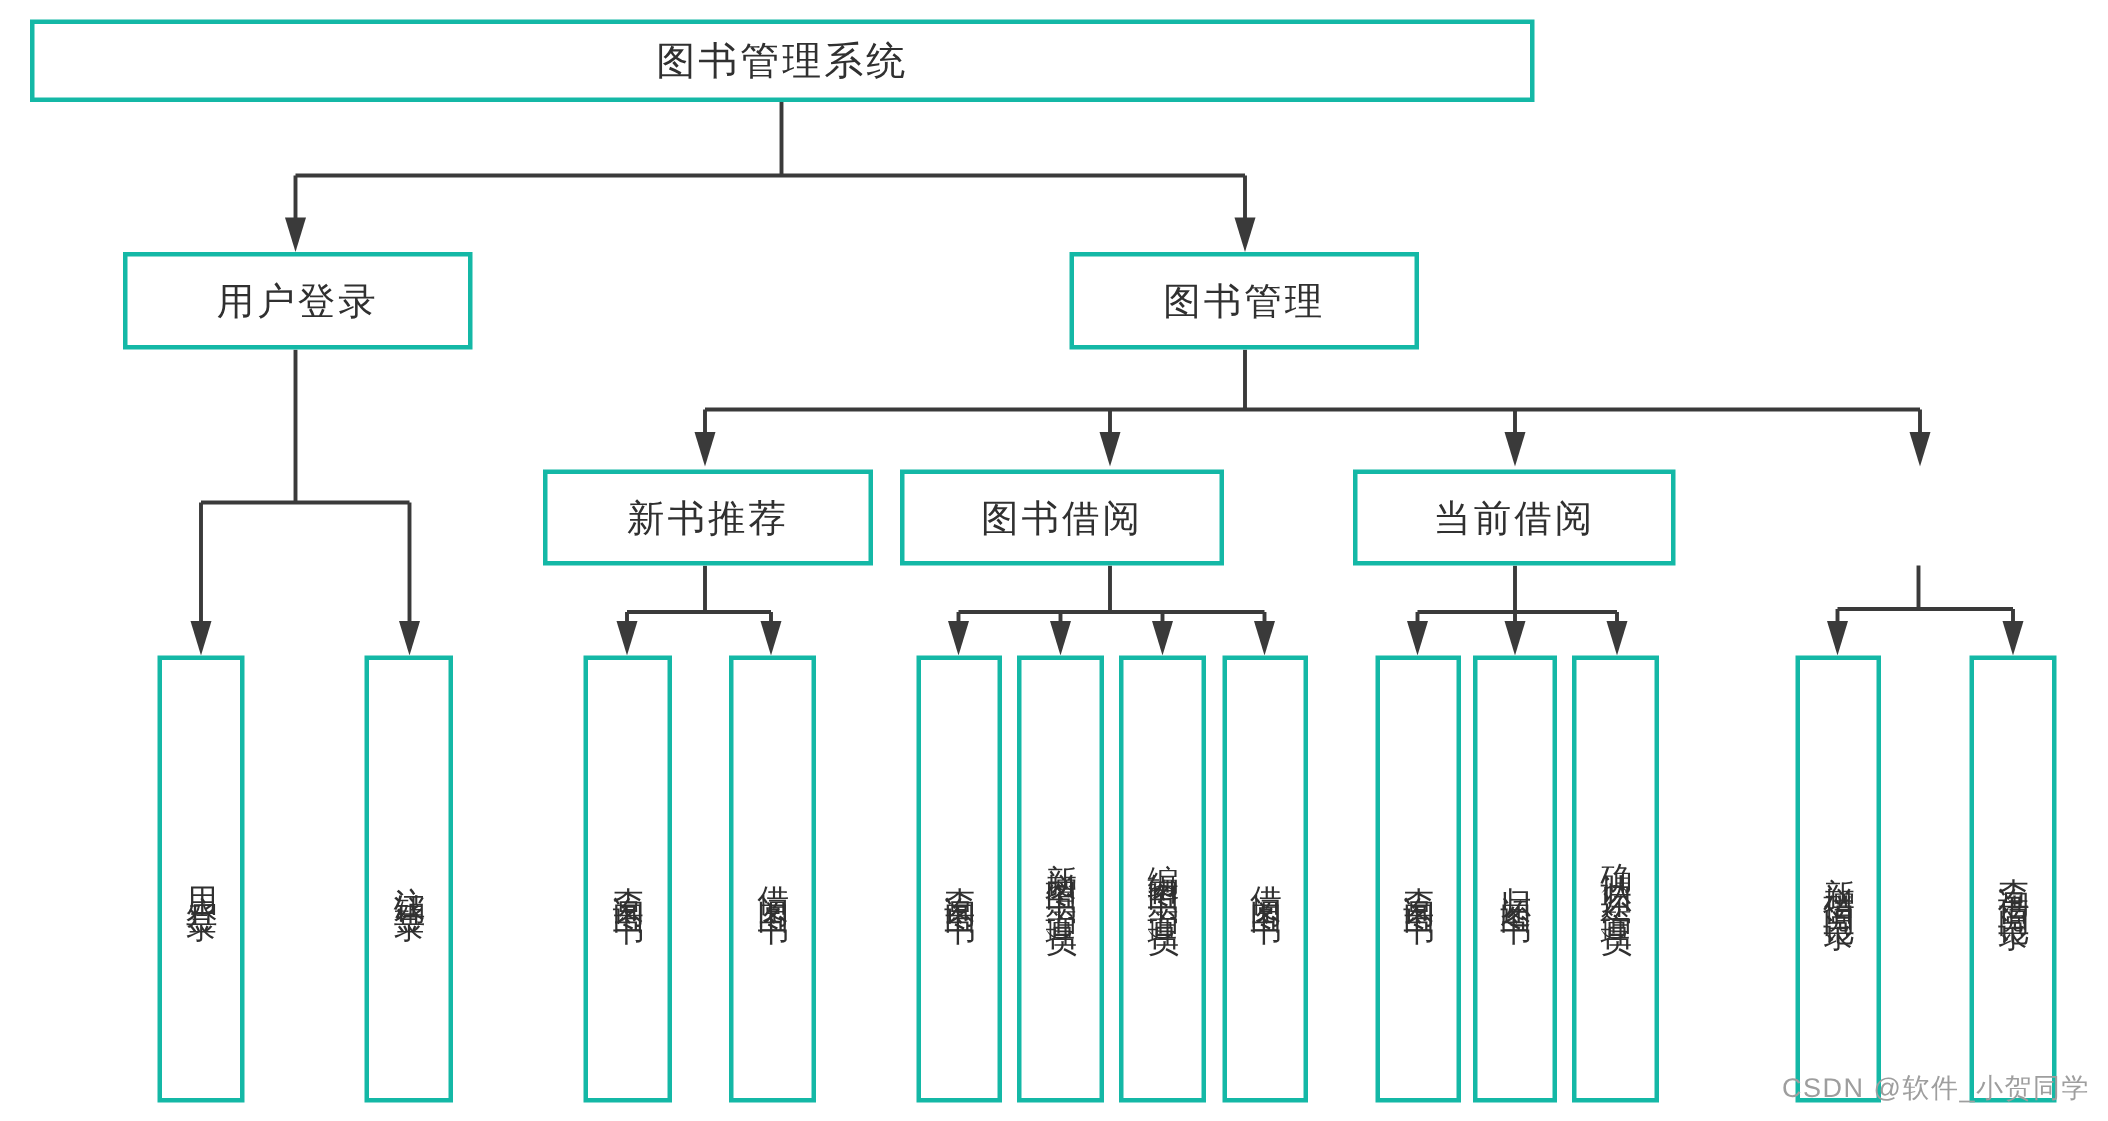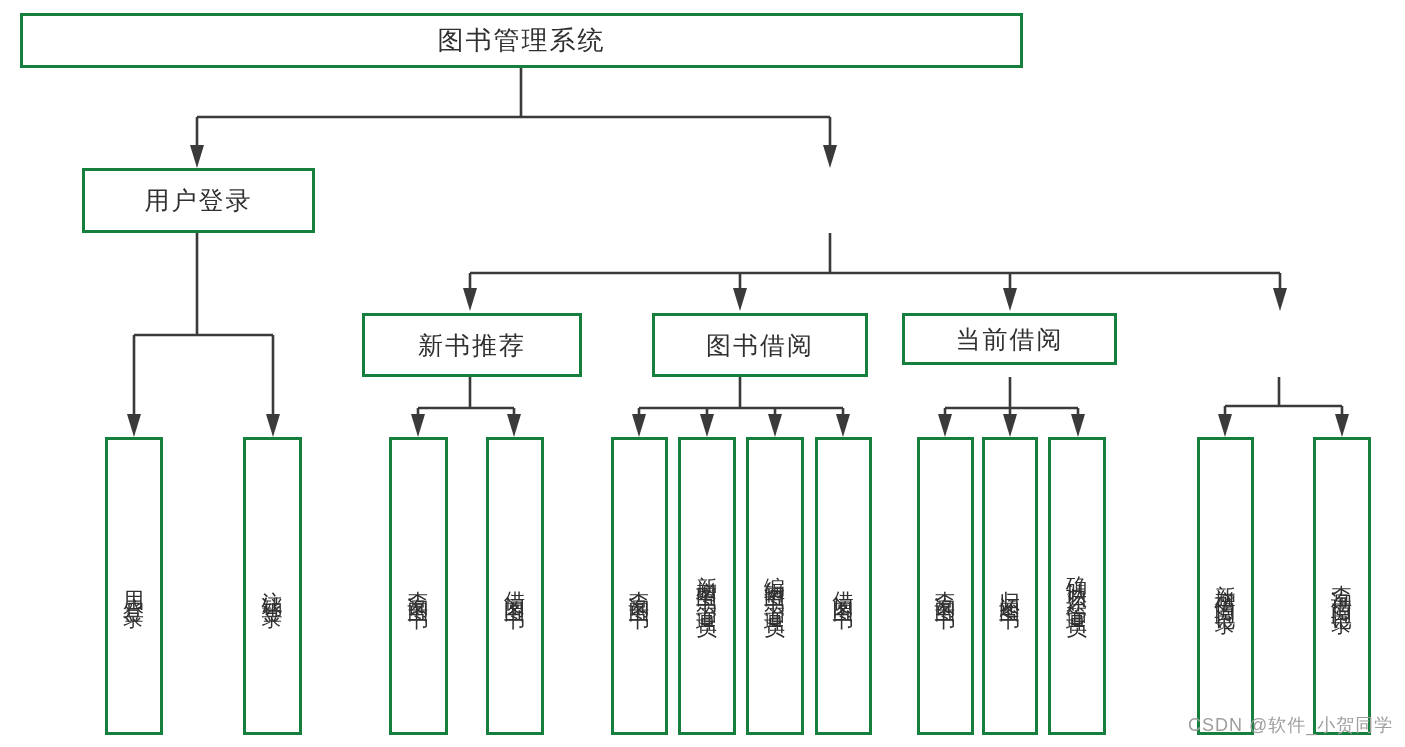--- a/index.html
+++ b/index.html
@@ -19,21 +19,21 @@
     position: absolute;
     left: 0;
     top: 0;
     width: 1405px;
     height: 747px;
   }
   .box {
     position: absolute;
     box-sizing: border-box;
     background: #ffffff;
-    border: 3px solid #15803d;
+    border: 3px solid #14b8a6;
     color: #303030;
     display: flex;
     align-items: center;
     justify-content: center;
     text-align: center;
   }
   .h-box {
     font-size: 25px;
     letter-spacing: 2px;
     white-space: nowrap;
@@ -97,24 +97,25 @@
       <polygon points="938,414 952,414 945,437" fill="#3a3a3a"></polygon>
       <polygon points="1003,414 1017,414 1010,437" fill="#3a3a3a"></polygon>
       <polygon points="1071,414 1085,414 1078,437" fill="#3a3a3a"></polygon>
       <polygon points="1218,414 1232,414 1225,437" fill="#3a3a3a"></polygon>
       <polygon points="1335,414 1349,414 1342,437" fill="#3a3a3a"></polygon>
     </svg>
 
   <div class="box h-box root-box">图书管理系统</div>
 
   <div class="box h-box" style="left:82px;top:168px;width:233px;height:65px;">用户登录</div>
+  <div class="box h-box" style="left:713px;top:168px;width:233px;height:65px;">图书管理</div>
 
   <div class="box h-box" style="left:362px;top:313px;width:220px;height:64px;">新书推荐</div>
-  <div class="box h-box" style="left:652px;top:313px;width:216px;height:64px;">图书借阅</div>
-  <div class="box h-box" style="left:902px;top:313px;width:215px;height:52px;">当前借阅</div>
+  <div class="box h-box" style="left:600px;top:313px;width:216px;height:64px;">图书借阅</div>
+  <div class="box h-box" style="left:902px;top:313px;width:215px;height:64px;">当前借阅</div>
 
   <div class="box v-box" style="left:105px;width:58px;">用户登录</div>
   <div class="box v-box" style="left:243px;width:59px;">注销登录</div>
 
   <div class="box v-box" style="left:389px;width:59px;">查询图书</div>
   <div class="box v-box" style="left:486px;width:58px;">借阅图书</div>
 
   <div class="box v-box" style="left:611px;width:57px;">查询图书</div>
   <div class="box v-box" style="left:678px;width:58px;">新增图书（管理员）</div>
   <div class="box v-box" style="left:746px;width:58px;">编辑图书（管理员）</div>

